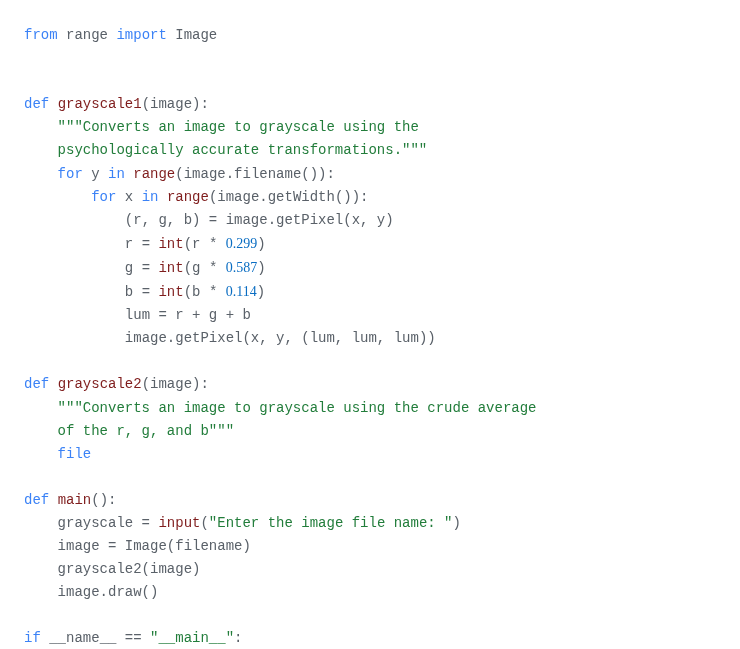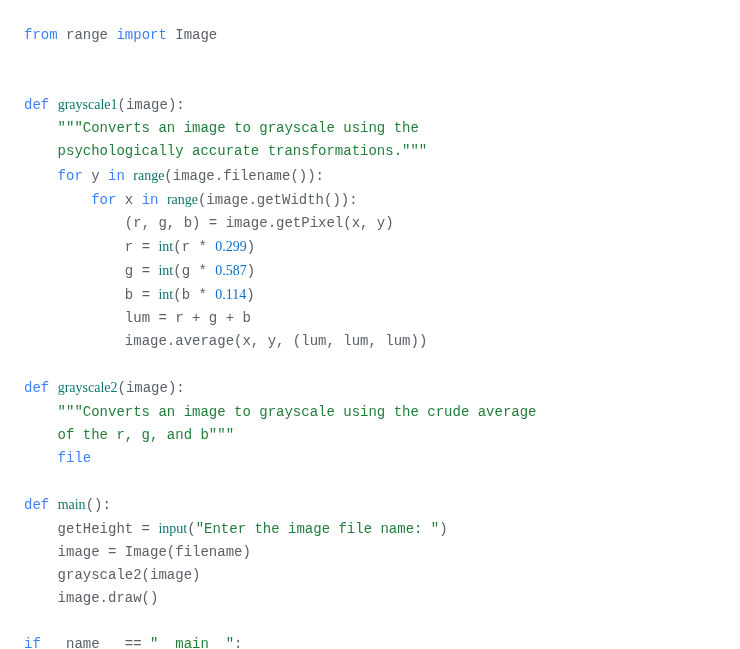--- a/index.html
+++ b/index.html
@@ -12,49 +12,49 @@
       color: #5a6169;
       width: 740px;
       box-sizing: border-box;
     }
     pre {
       margin: 0;
       white-space: pre;
       font-family: inherit;
     }
     .kw { color: #3b82f6; }
-    .fn { color: #0f766e; font-family: Liberation Serif, serif; }
+    .fn { color: #7f1d1d; }
     .str { color: #227d3b; }
     .num { color: #0a6dc2; font-family: Liberation Serif, serif; }
     .txt { color: #5a6169; }
   </style>
 </head>
 <body>
 
 <pre><span class="kw">from</span> <span class="txt">range</span> <span class="kw">import</span> <span class="txt">Image</span>
 
 
 <span class="kw">def</span> <span class="fn">grayscale1</span><span class="txt">(image):</span>
     <span class="str">"""Converts an image to grayscale using the</span>
     <span class="str">psychologically accurate transformations."""</span>
     <span class="kw">for</span> <span class="txt">y</span> <span class="kw">in</span> <span class="fn">range</span><span class="txt">(image.filename()):</span>
         <span class="kw">for</span> <span class="txt">x</span> <span class="kw">in</span> <span class="fn">range</span><span class="txt">(image.getWidth()):</span>
             <span class="txt">(r, g, b) = image.getPixel(x, y)</span>
             <span class="txt">r =</span> <span class="fn">int</span><span class="txt">(r *</span> <span class="num">0.299</span><span class="txt">)</span>
             <span class="txt">g =</span> <span class="fn">int</span><span class="txt">(g *</span> <span class="num">0.587</span><span class="txt">)</span>
             <span class="txt">b =</span> <span class="fn">int</span><span class="txt">(b *</span> <span class="num">0.114</span><span class="txt">)</span>
             <span class="txt">lum = r + g + b</span>
-            <span class="txt">image.average(x, y, (lum, lum, lum))</span>
+            <span class="txt">image.getPixel(x, y, (lum, lum, lum))</span>
 
 <span class="kw">def</span> <span class="fn">grayscale2</span><span class="txt">(image):</span>
     <span class="str">"""Converts an image to grayscale using the crude average</span>
     <span class="str">of the r, g, and b"""</span>
     <span class="kw">file</span>
 
 <span class="kw">def</span> <span class="fn">main</span><span class="txt">():</span>
-    <span class="txt">getHeight =</span> <span class="fn">input</span><span class="txt">(</span><span class="str">"Enter the image file name: "</span><span class="txt">)</span>
+    <span class="txt">grayscale =</span> <span class="fn">input</span><span class="txt">(</span><span class="str">"Enter the image file name: "</span><span class="txt">)</span>
     <span class="txt">image = Image(filename)</span>
     <span class="txt">grayscale2(image)</span>
     <span class="txt">image.draw()</span>
 
 <span class="kw">if</span> <span class="txt">__name__ ==</span> <span class="str">"__main__"</span><span class="txt">:</span>
     
 </pre>
 
 </body></html>

